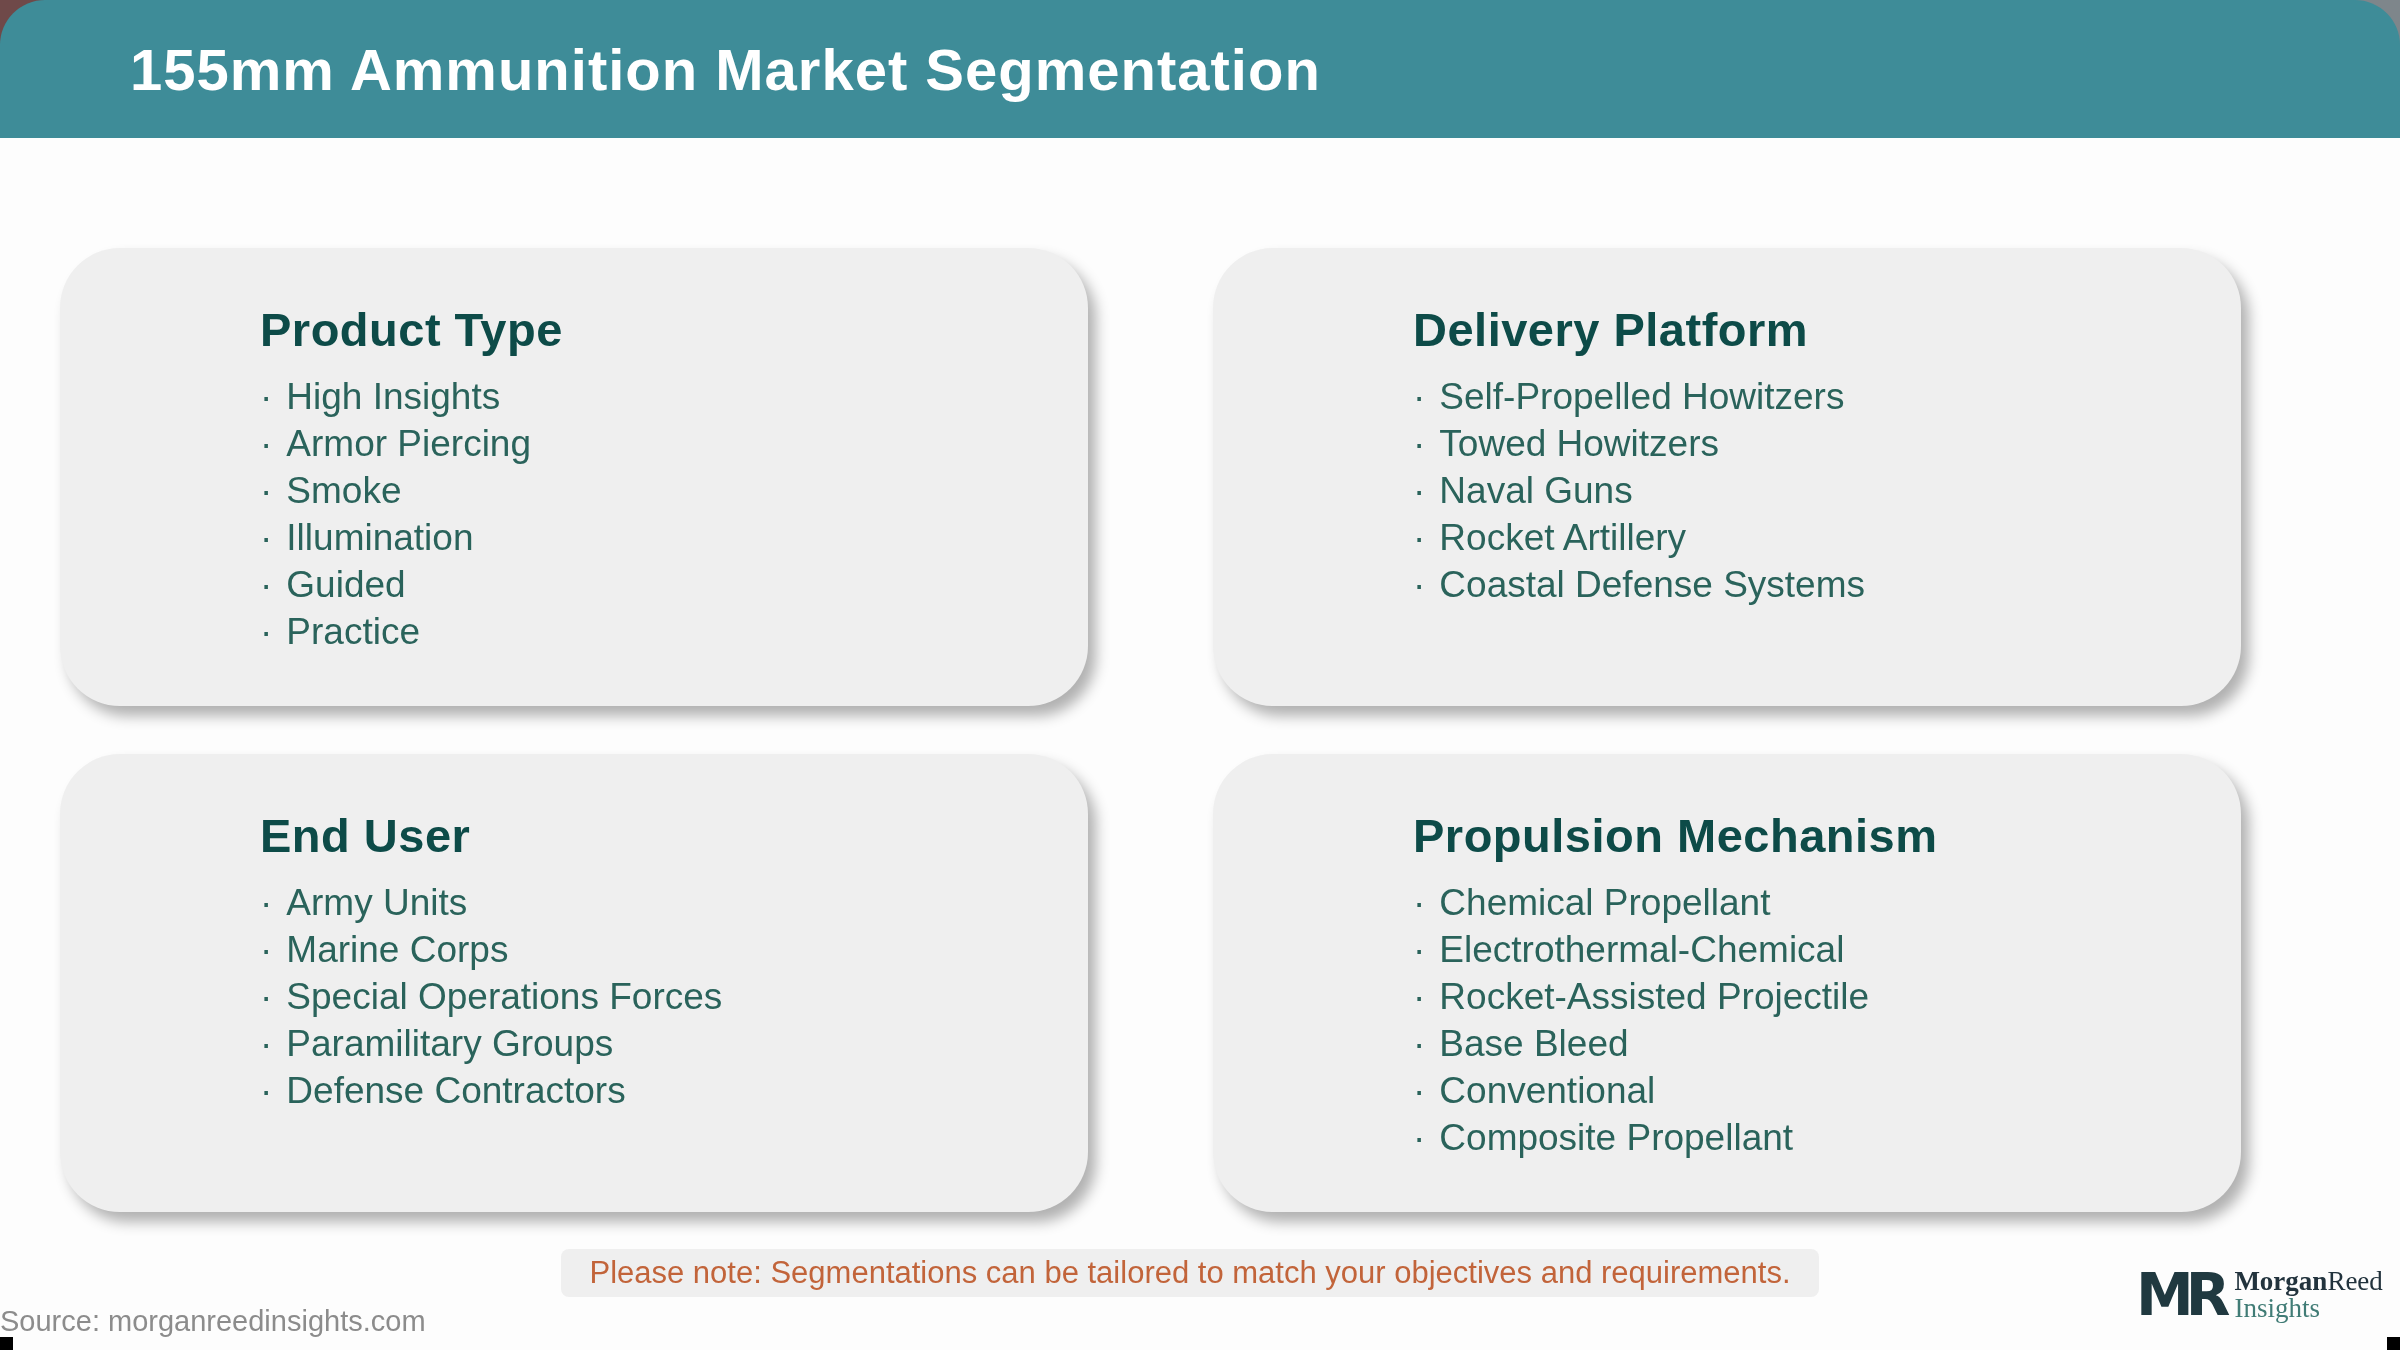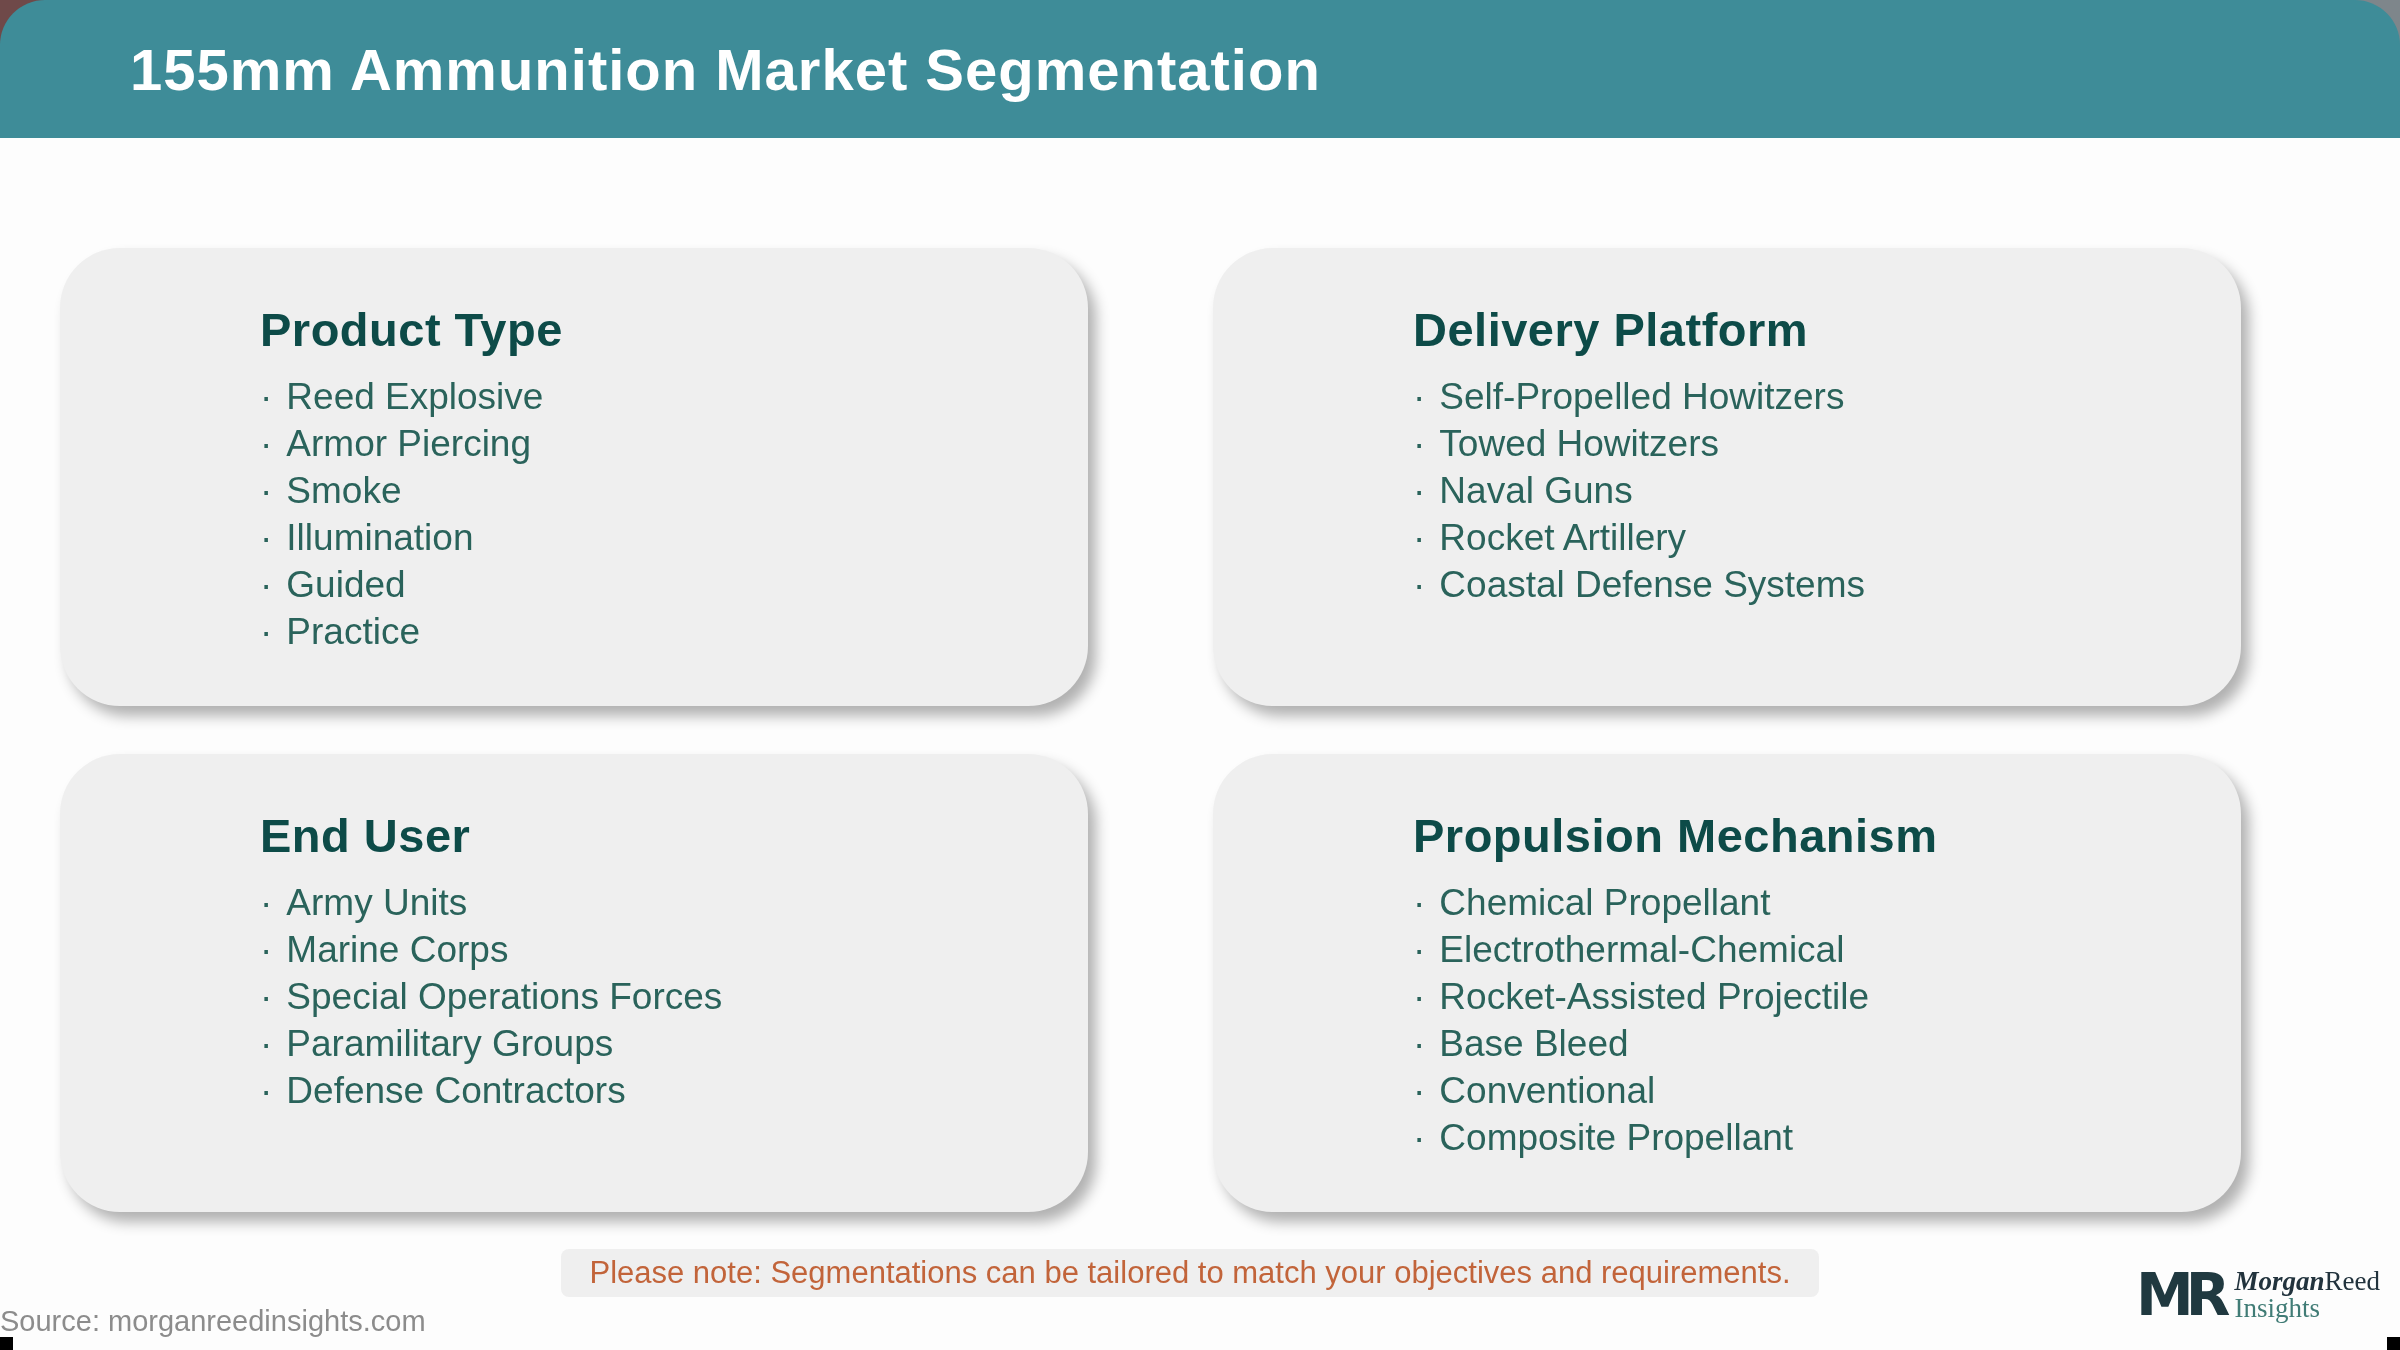--- a/index.html
+++ b/index.html
@@ -134,21 +134,21 @@
     color: var(--logo-dark, #203940);
     padding-right: 8px;
   }
   .logo-text { display: flex; flex-direction: column; }
   .logo-name {
     font-family: "Liberation Serif", serif;
     font-size: 27px;
     line-height: 27px;
     color: var(--logo-name, #22333d);
   }
-  .logo-name .bold { font-weight: bold; font-style: italic; }
+  .logo-name .bold { font-weight: bold; }
   .logo-subtitle {
     font-family: "Liberation Serif", serif;
     font-size: 27px;
     line-height: 26px;
     color: var(--logo-teal, #417c76);
   }
 
   .black-mark {
     position: absolute;
     width: 13px;
@@ -169,21 +169,21 @@
   <div class="corner-accent right"></div>
 
   <header class="header">
     <h1>155mm Ammunition Market Segmentation</h1>
   </header>
 
   <main class="grid" id="cards">
   <section class="card">
     <h2 class="card-title">Product Type</h2>
     <ul class="card-list">
-          <li><span class="bullet">·</span><span>Reed Explosive</span></li>
+          <li><span class="bullet">·</span><span>High Insights</span></li>
           <li><span class="bullet">·</span><span>Armor Piercing</span></li>
           <li><span class="bullet">·</span><span>Smoke</span></li>
           <li><span class="bullet">·</span><span>Illumination</span></li>
           <li><span class="bullet">·</span><span>Guided</span></li>
           <li><span class="bullet">·</span><span>Practice</span></li>
         </ul>
   </section>
 
   <section class="card">
     <h2 class="card-title">Delivery Platform</h2>

